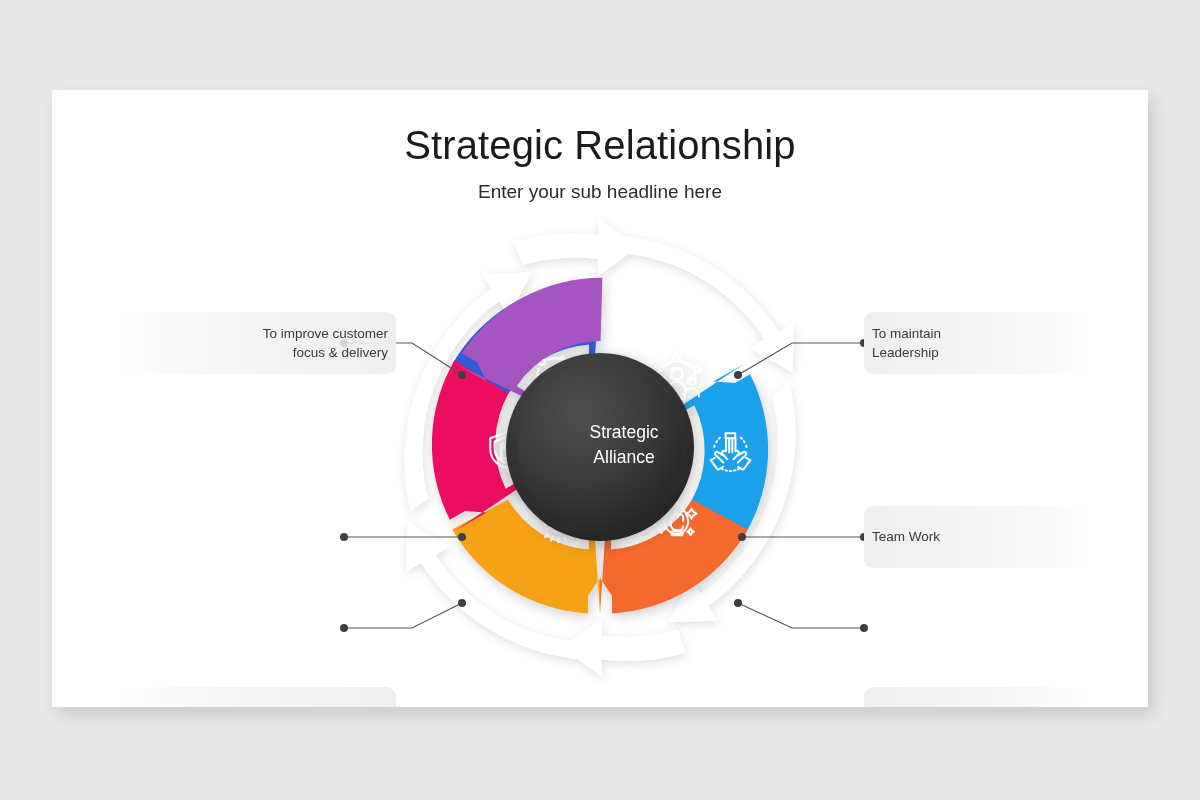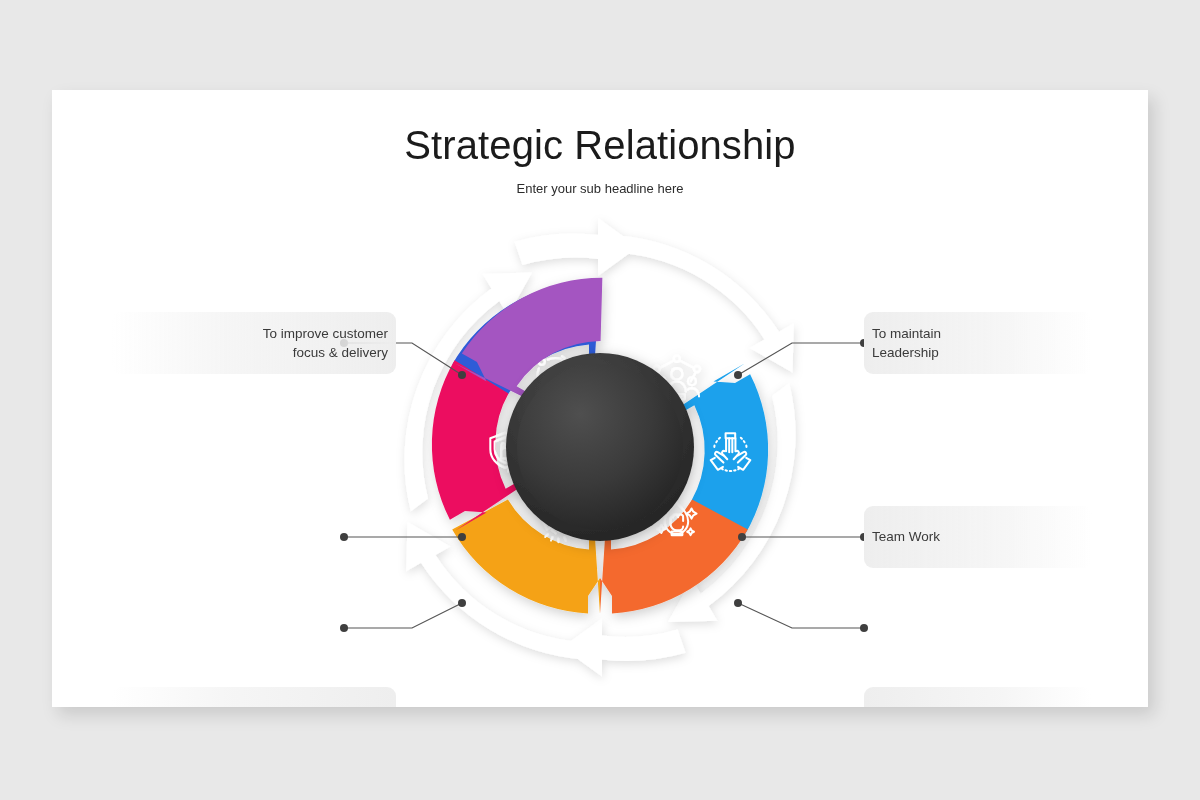--- a/index.html
+++ b/index.html
@@ -43,21 +43,21 @@
     padding-top: 32px;
     font-size: 40px;
     font-weight: 400;
     letter-spacing: 0.1px;
     color: #1b1b1b;
     line-height: 1.18;
   }
   #subtitle {
     margin: 0;
     padding-top: 12px;
-    font-size: 13px;
+    font-size: 19px;
     font-weight: 400;
     color: #2c2c2c;
   }
 
   
   #wheel-wrap {
     position: absolute;
     left: 0;
     top: 0;
     width: 1096px;
@@ -363,20 +363,22 @@
           <circle cx="410" cy="513" r="4.0"></circle>
           <circle cx="812" cy="253" r="4.0"></circle>
           <circle cx="686" cy="285" r="4.0"></circle>
           <circle cx="812" cy="447" r="4.0"></circle>
           <circle cx="690" cy="447" r="4.0"></circle>
           <circle cx="812" cy="538" r="4.0"></circle>
           <circle cx="686" cy="513" r="4.0"></circle>
         </g>
       </svg>
 
+      <div id="center-label">Strategic
+Alliance</div>
 
       <div class="callout callout-left" id="callout-improve">
         <span class="callout-text">To improve customer
 focus &amp; delivery</span>
       </div>
 
 
       <div class="callout callout-left" id="callout-respect">
         
       </div>

